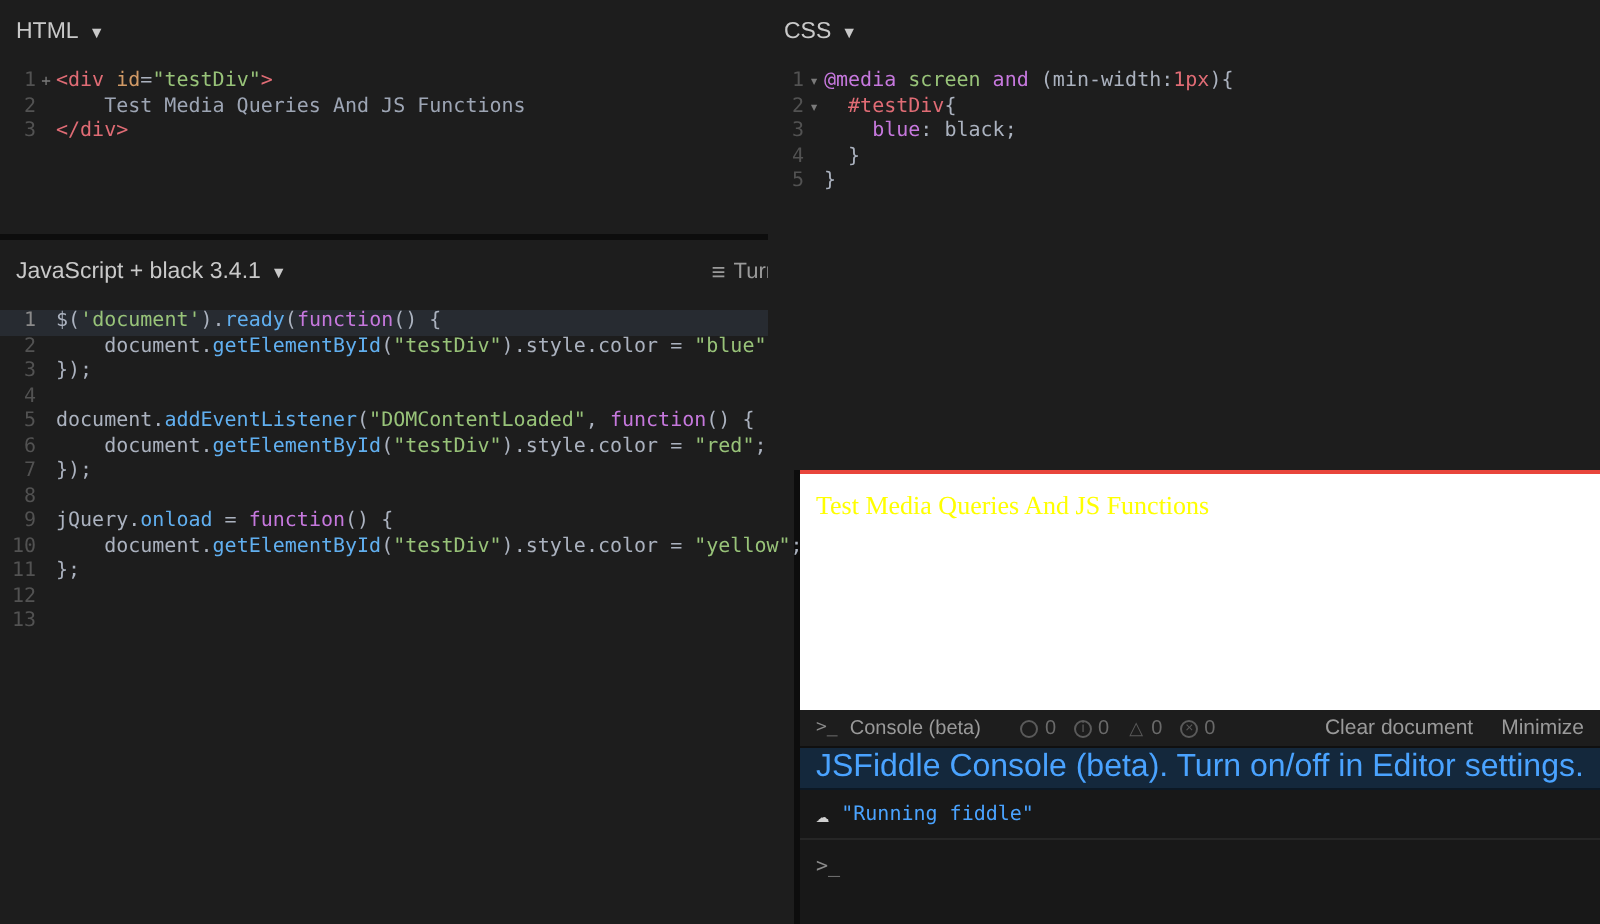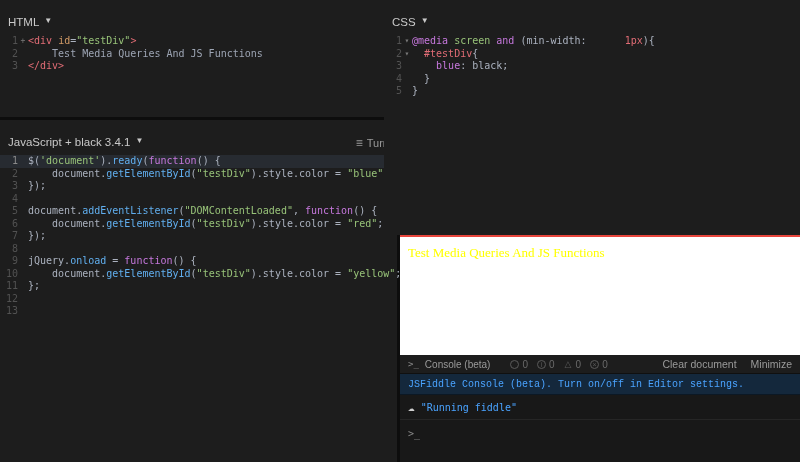--- a/index.html
+++ b/index.html
@@ -7,21 +7,21 @@
               font-family: "Liberation Sans", sans-serif; }
   .panel { position: absolute; background: #1d1d1d; }
 
   #html-panel   { left: 0;     top: 0;     width: 397px; height: 117px; }
   #js-panel     { left: 0;     top: 120px; width: 397px; height: 342px; }
   #css-panel    { left: 384px; top: 0;     width: 480px; height: 235px; }
   #result-panel { left: 400px; top: 235px; width: 400px; height: 120px; background: #ffffff;
                   border-top: 2px solid #e8453c; }
   #console-panel{ left: 400px; top: 355px; width: 400px; height: 107px; background: #181818; }
 
-  .panel-header { height: 23px; display: flex; align-items: flex-start; padding: 16px 8px; gap: 5px; }
+  .panel-header { height: 23px; display: flex; align-items: center; padding: 16px 8px; gap: 5px; }
   .ph-title { color: #c9c9c9; font-size: 11.5px; }
   .caret { color: #c9c9c9; font-size: 8px; cursor: pointer; }
   .spacer { flex: 1; }
   .tidy { color: #9a9a9a; font-size: 11px; display: flex; align-items: center; gap: 4px; cursor: pointer; }
   .hamburger { font-size: 12px; color: #9a9a9a; }
 
   .code-area { padding-top: 3px; font-family: "DejaVu Sans Mono", monospace; font-size: 10px; }
   .code-line { display: flex; height: 12.5px; line-height: 12.5px; }
   .code-line.active { background: #272b31; }
   .ln { width: 18px; text-align: right; color: #525252; flex: none; }
@@ -29,21 +29,21 @@
   .fold { width: 10px; text-align: center; color: #7a7a7a; font-size: 8px; flex: none; }
   .src { white-space: pre; }
 
   .tk-tag    { color: #e06c75; }
   .tk-attr   { color: #d19a66; }
   .tk-string { color: #98c379; }
   .tk-keyword{ color: #c678dd; }
   .tk-prop   { color: #61afef; }
   .tk-plain  { color: #abb2bf; }
   .tk-text   { color: #9da5b4; }
-  .tk-num    { color: #e06c75; margin-left: 38px; }
+  .tk-num    { color: #e06c75; }
   .tk-def    { color: #e06c75; }
 
   .result-text { font-family: "Liberation Serif", serif; font-size: 13px; color: #ffff00;
                  margin: 8px; }
 
   .console-header { height: 19px; display: flex; align-items: center; padding: 0 8px; gap: 6px;
                     background: #1d1d1d; border-bottom: 1px solid #101010; }
   .console-prompt-icon { color: #8a8a8a; font-family: "DejaVu Sans Mono", monospace; font-size: 9px; }
   .console-title { color: #9a9a9a; font-size: 10px; }
   .counts { display: flex; align-items: center; gap: 9px; margin-left: 14px; }
@@ -55,21 +55,21 @@
   .c-icon.info::after { content: "i"; }
   .c-icon.warn { border: none; border-radius: 0; font-size: 9px; }
   .c-icon.warn::after { content: "\25B3"; }
   .c-icon.err::after { content: "\00D7"; }
   .c-val { color: #6a6a6a; font-size: 10px; }
   .console-link { color: #9a9a9a; font-size: 10.5px; cursor: pointer; }
   .console-link + .console-link { margin-left: 8px; }
 
   .console-info { height: 21px; display: flex; align-items: center; padding: 0 8px;
                   background: #14283c; border-bottom: 1px solid #0c1824;
-                  color: #4aa3ff; font-family: Liberation Mono, monospace; font-size: 10px; }
+                  color: #4aa3ff; font-family: Liberation Sans, sans-serif; font-size: 16px; }
   .console-log { height: 25px; display: flex; align-items: center; gap: 6px; padding: 0 8px;
                  border-bottom: 1px solid #262626;
                  color: #4aa3ff; font-family: "DejaVu Sans Mono", monospace; font-size: 10px; }
   .cloud { color: #cfcfcf; font-size: 11px; }
   .console-input-row { padding: 8px 8px 0 8px; color: #8a8a8a;
                        font-family: "DejaVu Sans Mono", monospace; font-size: 10px; }
 </style>
 </head>
 <body>
 

